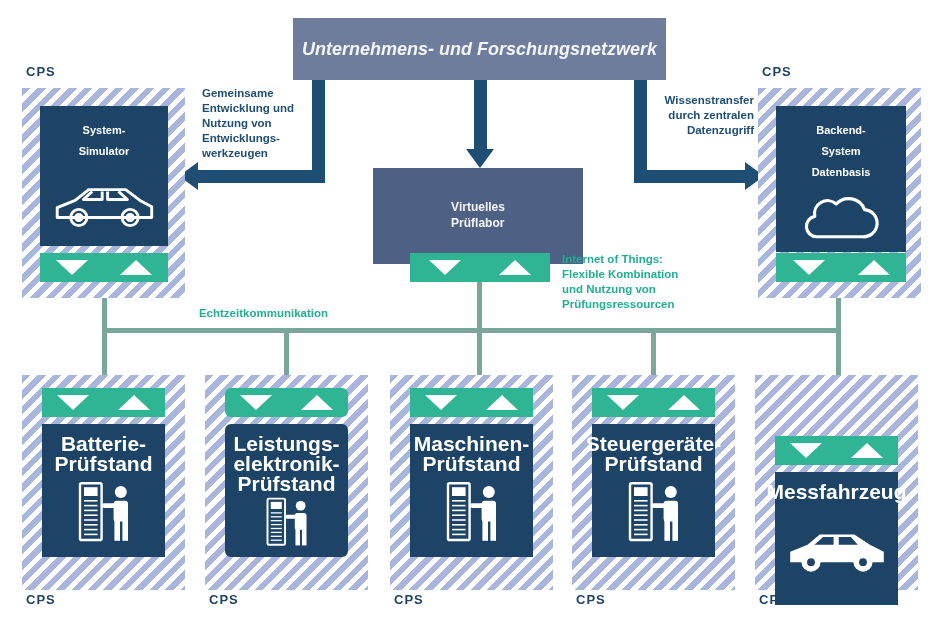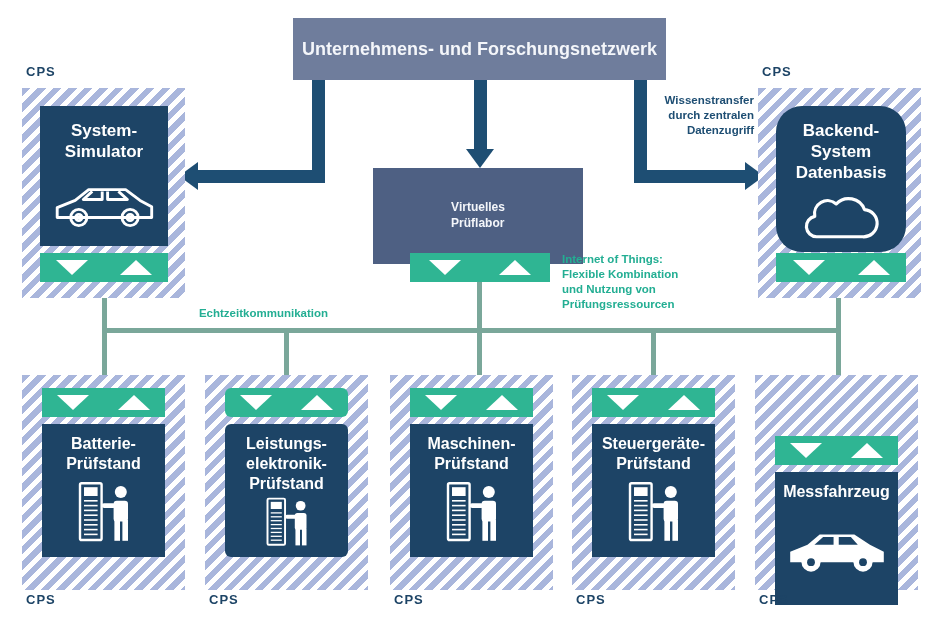--- a/index.html
+++ b/index.html
@@ -6,45 +6,45 @@
   .canvas{
     position:relative;width:945px;height:617px;background:#ffffff;
     font-family:"Liberation Sans",sans-serif;overflow:hidden;
   }
   .pre{white-space:pre-line;}
 
   
   .topbox{
     position:absolute;left:293px;top:18px;width:373px;height:62px;
     background:#6f7d9c;display:flex;align-items:center;justify-content:center;
-    color:#f4f6fa;font-weight:bold;font-size:18px;text-align:center;
+    color:#f4f6fa;font-weight:bold;font-size:18px;text-align:center;font-style:italic;
   }
   .midbox{
     position:absolute;left:373px;top:168px;width:210px;height:96px;
     background:#4e6083;display:flex;align-items:center;justify-content:center;
     color:#f4f6fa;font-weight:bold;font-size:12px;text-align:left;line-height:1.3;
   }
   .hatch{
     position:absolute;
     background:repeating-linear-gradient(135deg,#a9b6dc 0 6px,#ffffff 6px 11px);
   }
   .hatch.hl{left:22px;top:88px;width:163px;height:210px;}
   .hatch.hr{left:758px;top:88px;width:163px;height:210px;}
   .hatch.hb{top:375px;width:163px;height:215px;}
   .bx1{left:22px;}.bx2{left:205px;}.bx3{left:390px;}.bx4{left:572px;}.bx5{left:755px;}
 
   .navybox{
     position:absolute;background:#1d4466;color:#fff;font-weight:bold;
     text-align:center;display:flex;flex-direction:column;align-items:center;
   }
-  .navybox .nlabel{font-size:17px;line-height:21px;}
+  .navybox .nlabel{font-size:11px;line-height:21px;}
   .nv-left{left:40px;top:106px;width:128px;height:140px;padding-top:14px;box-sizing:border-box;}
-  .nv-right{left:776px;top:106px;width:130px;height:146px;padding-top:14px;box-sizing:border-box;border-radius:26px;}
+  .nv-right{left:776px;top:106px;width:130px;height:146px;padding-top:14px;box-sizing:border-box;}
   .nv-bot{top:424px;width:123px;height:133px;padding:10px 2px 8px 2px;box-sizing:border-box;justify-content:space-between;}
-  .nv-bot .nlabel{font-size:16px;line-height:20px;}
+  .nv-bot .nlabel{font-size:21px;line-height:20px;}
   .ix1{left:42px;}.ix2{left:225px;border-radius:6px;}.ix3{left:410px;}.ix4{left:592px;}.ix5{left:775px;margin-top:48px;}
 
   .icon-wrap{display:flex;align-items:center;justify-content:center;margin-top:auto;margin-bottom:auto;}
   .nv-left .icon-wrap,.nv-right .icon-wrap{flex:1;}
 
   
   .tealbar{
     position:absolute;background:#2fb593;height:29px;
     display:flex;align-items:center;justify-content:space-around;
   }
@@ -161,20 +161,25 @@
       <svg width="96" height="60" viewBox="0 0 100 64">
         <path fill="none" stroke="#ffffff" stroke-width="3.4" stroke-linejoin="round" d="M24 52 a11 11 0 0 1 -2 -21.8 A14 14 0 0 1 45 17 a18 18 0 0 1 30 6 a13.5 13.5 0 0 1 -2 29 Z"></path>
       </svg>
     </span>
   </div>
   <div class="tealbar tb-right">
     <span class="tri-down"></span>
     <span class="tri-up"></span>
   </div>
 
+  <div class="annot blue an-left pre">Gemeinsame
+Entwicklung und
+Nutzung von
+Entwicklungs-
+werkzeugen</div>
   <div class="annot blue an-right pre">Wissenstransfer
 durch zentralen
 Datenzugriff</div>
   <div class="annot green an-iot pre">Internet of Things:
 Flexible Kombination
 und Nutzung von
 Prüfungsressourcen</div>
   <div class="annot green an-rt">Echtzeitkommunikation</div>
 
   <div class="hatch hb bx1"></div>

